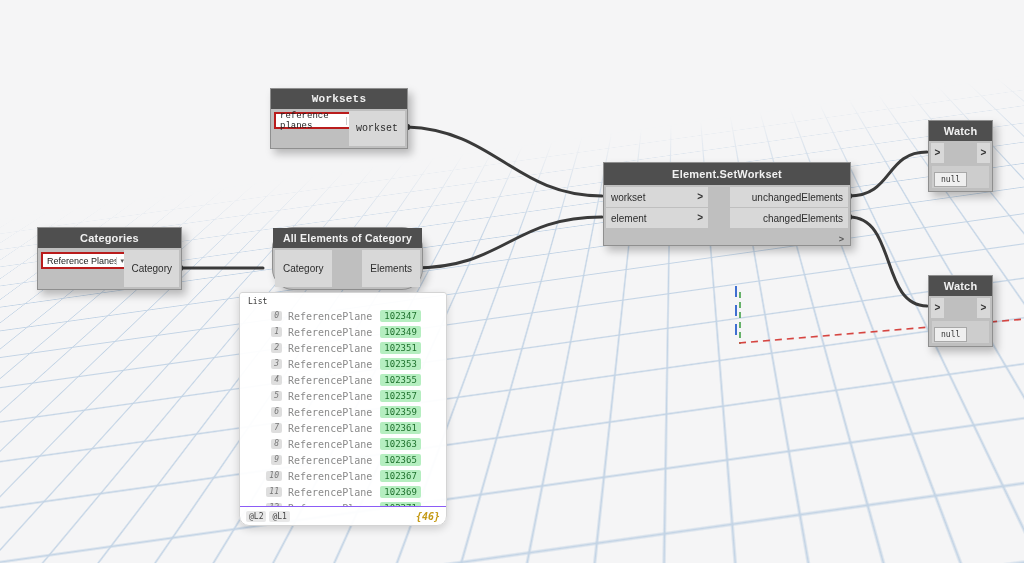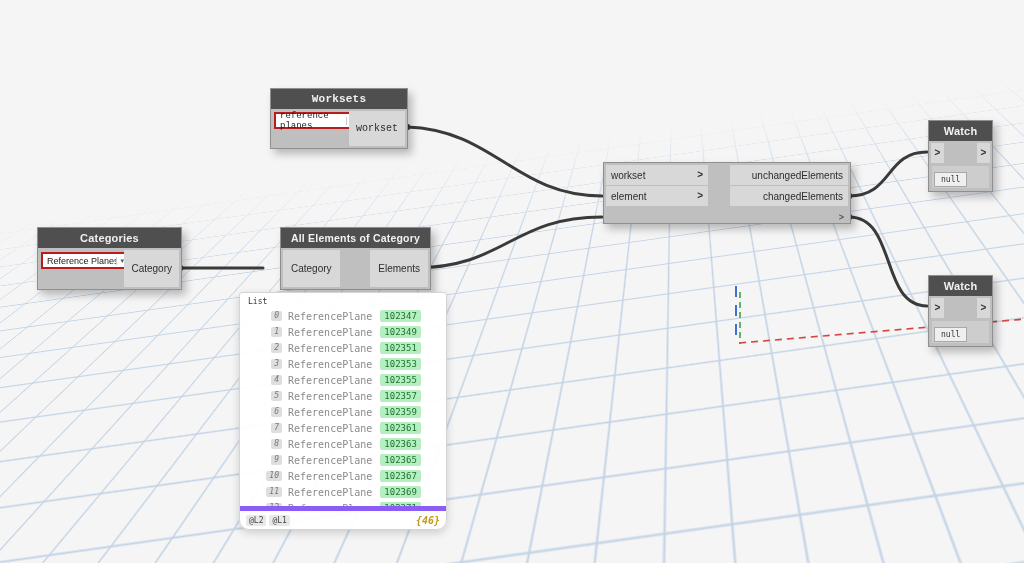--- a/index.html
+++ b/index.html
@@ -76,21 +76,21 @@
   .pidx{
     background:#dedede;border-radius:2px;font-size:8px;font-style:italic;color:#777;
     padding:1px 3px;line-height:1;
   }
   .ptype{font-size:10px;color:#8a8a8a;margin-left:6px;}
   .pval{
     margin-left:8px;font-size:9px;color:var(--value-badge-text,#20722e);
     background:var(--value-badge-bg,#b5eec0);padding:1px 4px;border-radius:2px;line-height:1.2;
   }
   .pfooter{
-    border-top:5px solid #8b5cf6;height:18px;display:flex;align-items:center;
+    border-top:1px solid #8b5cf6;height:18px;display:flex;align-items:center;
     justify-content:space-between;padding:0 6px;
   }
   .plevels{display:flex;gap:3px;}
   .plevel{background:#e8e8e8;border-radius:2px;font-size:8px;color:#444;padding:1px 3px;}
   .pcount{font-size:10px;font-style:italic;font-weight:bold;color:var(--count-accent,#c49a16);}
 </style>
 </head>
 <body>
 
 <div class="canvas">
@@ -140,20 +140,21 @@
       <div class="port wport" style="position:absolute;right:2px;top:2px;">
         <span class="chev">&gt;</span>
       </div>
       <div class="wval">
         <span>null</span>
       </div>
     </div>
   </div>
 
   <div class="node" style="left:603px;top:162px;width:246px;">
+    <div class="nheader" style="height:22px;line-height:22px;">Element.SetWorkset</div>
     <div class="nbody" style="height:60px;">
       <div class="incol" style="width:102px;">
         <div class="port prow-port pin">
           <span>workset</span>
           <span class="chev">&gt;</span>
         </div>
         <div class="port prow-port pin">
           <span>element</span>
           <span class="chev">&gt;</span>
         </div>
@@ -176,21 +177,21 @@
       <div class="dropdown" style="left:3px;top:4px;width:88px;">
         <span style="white-space:nowrap;overflow:hidden;">Reference Planes</span>
         <span class="caret">▾</span>
       </div>
       <div class="port" style="position:absolute;right:2px;top:2px;bottom:2px;padding:0 7px;">
         <span>Category</span>
       </div>
     </div>
   </div>
 
-  <div class="node" style="left:280px;top:227px;width:149px;">
+  <div class="node" style="left:272px;top:227px;width:149px;border-radius:21px;">
     <div class="nheader" style="font-size:10.5px;">All Elements of Category</div>
     <div class="nbody" style="height:41px;">
       <div class="port" style="position:absolute;left:2px;top:2px;bottom:2px;padding:0 8px;">
         <span>Category</span>
       </div>
       <div class="port" style="position:absolute;right:2px;top:2px;bottom:2px;padding:0 8px;">
         <span>Elements</span>
       </div>
     </div>
   </div>

